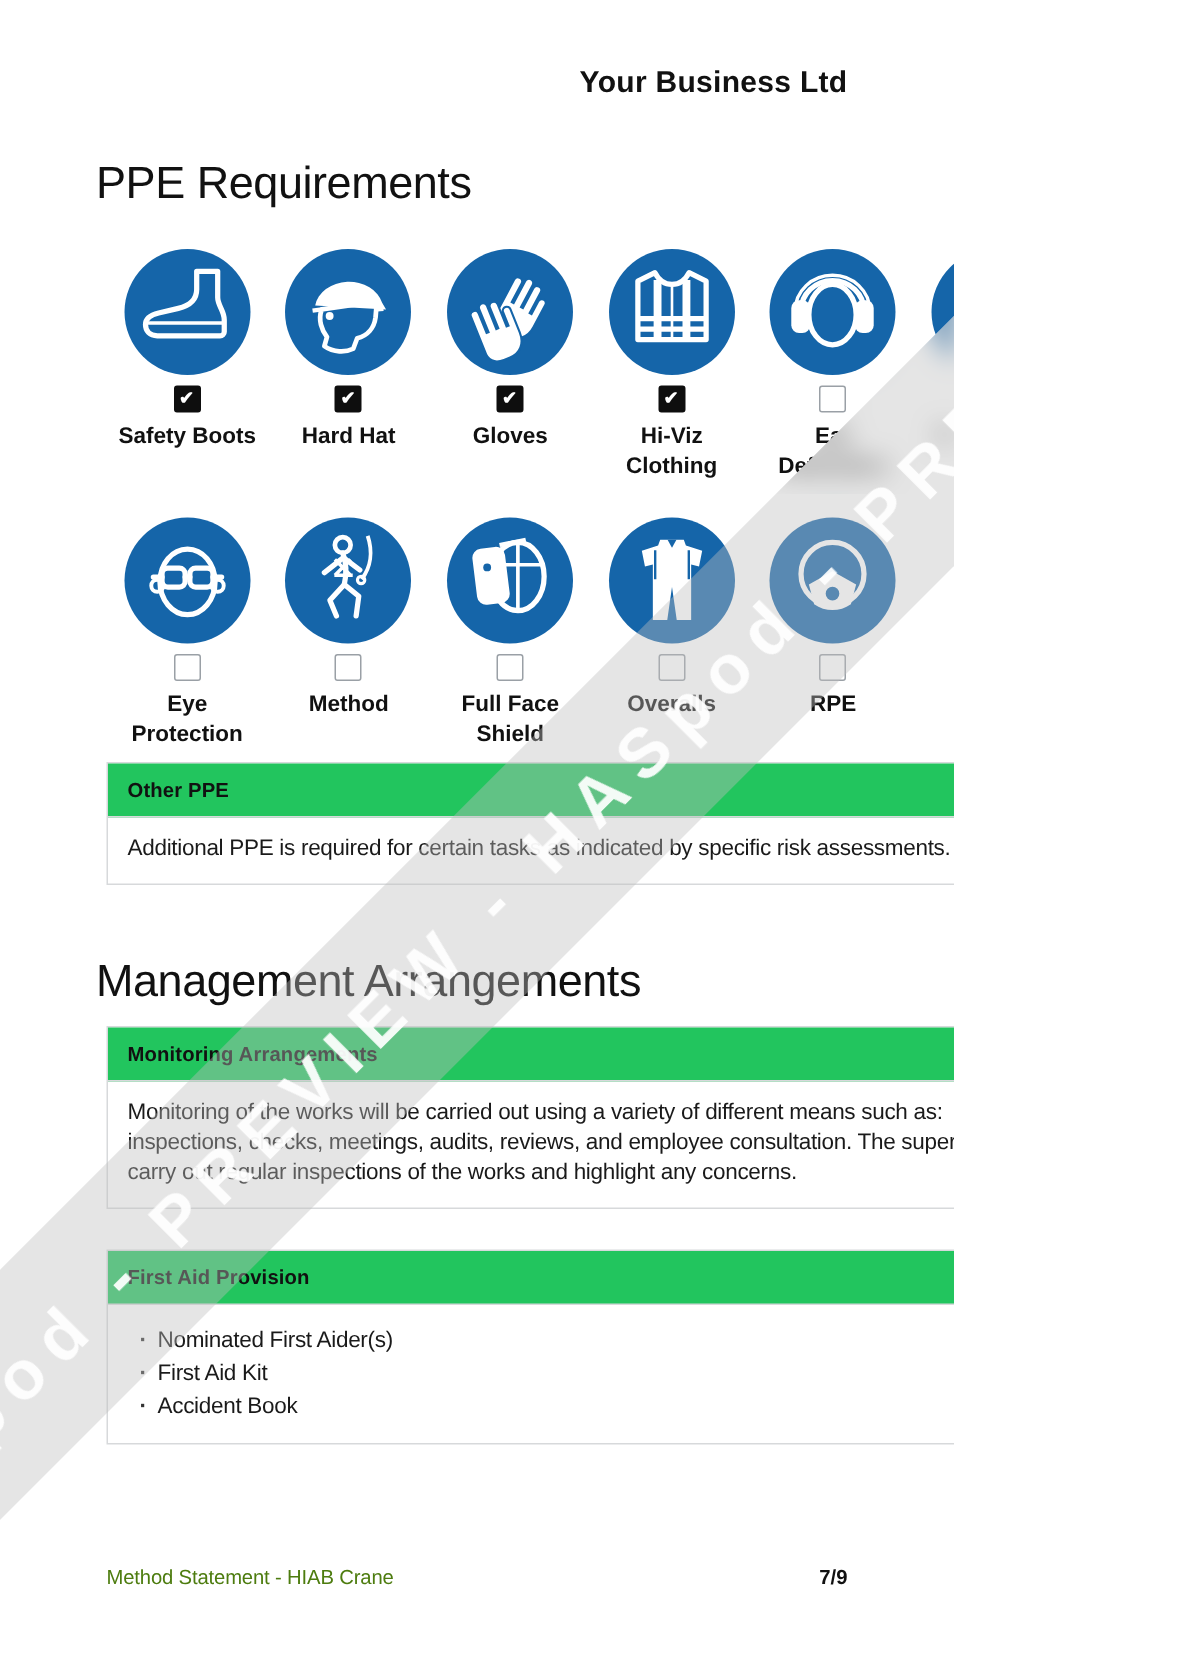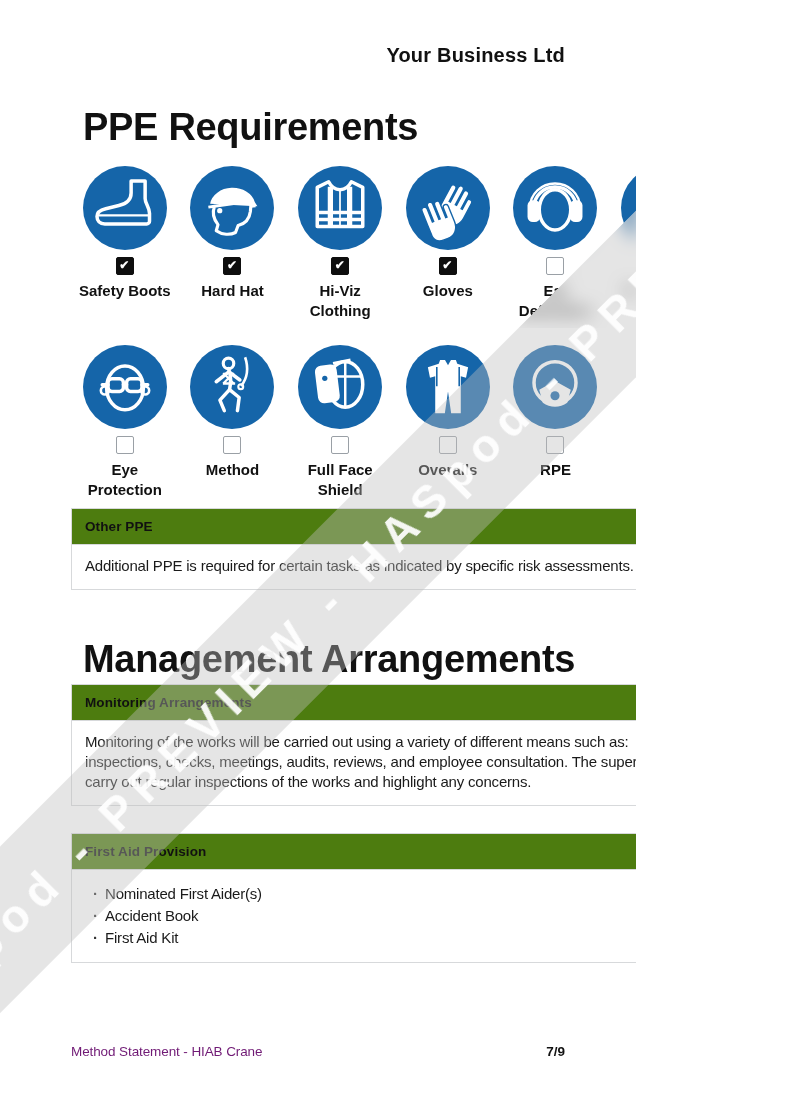--- a/index.html
+++ b/index.html
@@ -1,19 +1,19 @@
 <!DOCTYPE html>
 <html><head>
 <meta charset="utf-8">
 <style>
   html,body{margin:0;padding:0;background:#fff;}
   .page{position:relative;width:636px;height:1114px;background:#fff;overflow:hidden;
         font-family:"Liberation Sans",sans-serif;color:#111;}
   .company{position:absolute;top:44px;right:71px;font-size:20px;font-weight:800;letter-spacing:.2px;}
-  .section-title{position:absolute;left:83px;font-size:38px;font-weight:700;letter-spacing:-.3px;}
+  .section-title{position:absolute;left:64px;font-size:30px;font-weight:400;letter-spacing:-.3px;}
   #ppe-title{top:106px;}
   #mgmt-title{top:638px;}
 
   
   .ppe-grid{position:absolute;left:71px;top:166px;width:646px;display:grid;
             grid-template-columns:repeat(6,1fr);grid-auto-rows:179px;}
   .cell{display:flex;flex-direction:column;align-items:center;}
   .circle{width:84px;height:84px;border-radius:50%;background:#1565a9;flex:0 0 auto;}
   .circle svg{display:block;width:84px;height:84px;}
   .cb{width:18px;height:18px;margin-top:7px;background:#fff;border:1.5px solid #9aa0a6;
@@ -21,29 +21,29 @@
   .cb.checked{background:#0e0e0e;border-color:#0e0e0e;}
   .cb.checked::after{content:"\2714";position:absolute;left:0;top:0;width:15px;height:15px;
       color:#fff;font-size:12px;line-height:15px;text-align:center;font-weight:700;}
   .lbl{margin-top:6px;width:92px;text-align:center;font-size:15px;font-weight:800;line-height:20px;}
 
   
   .box{position:absolute;left:71px;width:646px;border:1px solid #d7d9db;background:#fff;box-sizing:border-box;}
   #other-ppe-box{top:508px;}
   #monitoring-box{top:684px;}
   #firstaid-box{top:833px;}
-  .box-h{background:#4d7c0f;border-bottom:1px solid #d7d9db;padding:10px 13px;
+  .box-h{background:#22c55e;border-bottom:1px solid #d7d9db;padding:10px 13px;
          font-size:13.5px;font-weight:800;letter-spacing:.1px;}
   .box-b{padding:11px 13px 13px;font-size:15px;line-height:20px;letter-spacing:-.2px;color:#1a1a1a;}
   .box-b ul{margin:2px 0 0;padding:0 0 0 8px;list-style:none;}
   .box-b li{line-height:22px;padding-left:12px;position:relative;}
   .box-b li::before{content:"\00B7";position:absolute;left:0;top:0;color:#333;font-weight:700;}
 
   
-  .footer-left{position:absolute;left:71px;top:1044px;font-size:13.5px;color:#701a75;letter-spacing:-.1px;}
+  .footer-left{position:absolute;left:71px;top:1044px;font-size:13.5px;color:#4d7c0f;letter-spacing:-.1px;}
   .footer-page{position:absolute;right:71px;top:1044px;font-size:13.5px;font-weight:800;}
 
   
   .watermark{position:absolute;left:394px;top:536px;width:1520px;height:118px;
       transform:translate(-50%,-50%) rotate(-45deg);
       background:rgba(190,190,190,0.40);
       -webkit-backdrop-filter:blur(9px);backdrop-filter:blur(9px);
       display:flex;align-items:center;pointer-events:none;z-index:5;}
   .watermark span{white-space:nowrap;font-weight:800;font-size:46px;letter-spacing:10px;
       color:rgba(255,255,255,0.92);padding-left:42px;}
@@ -80,43 +80,43 @@
           <circle cx="17" cy="25.5" r="1.5" fill="#fff"></circle>
         </svg>
       </div>
       <div class="cb checked"></div>
       <div class="lbl">Hard Hat</div>
     </div>
 
     <div class="cell">
       <div class="circle">
         <svg viewBox="0 0 48 48">
-          <path class="st" d="M17.5 9 l-6.5 3.2 V34.5 h26 V12.2 L30.5 9 c-1.5 3-3.5 4.5-6.5 4.5 s-5-1.5-6.5-4.5z"></path>
-          <path d="M18.5 11.8 V34.5 M29.5 11.8 V34.5" stroke="#fff" stroke-width="3" fill="none"></path>
-          <path d="M11 26.5 H37 M11 30.5 H37" stroke="#fff" stroke-width="2" fill="none"></path>
-          <path d="M24 13.8 V34.5" stroke="#fff" stroke-width="1" fill="none"></path>
-        </svg>
-      </div>
-      <div class="cb checked"></div>
-      <div class="lbl">Hi-Viz Clothing</div>
-    </div>
-
-    <div class="cell">
-      <div class="circle">
-        <svg viewBox="0 0 48 48">
           <g transform="translate(27 9) rotate(28)">
             <path d="M0 12 v-9 a1.6 1.6 0 0 1 3.2 0 v8 h0.8 v-9.5 a1.6 1.6 0 0 1 3.2 0 v9.5 h0.8 v-8.5 a1.6 1.6 0 0 1 3.2 0 v9 h0.8 v-5.5 a1.5 1.5 0 0 1 3 0 v9.5 c0 4.5-2.8 7.5-7 7.5 h-2.5 c-4 0-5.8-2.3-5.5-6z" fill="#fff" stroke="#1565a9" stroke-width="0.8"></path>
           </g>
           <g transform="translate(8 23) rotate(-22)">
             <path d="M0 12 v-9 a1.6 1.6 0 0 1 3.2 0 v8 h0.8 v-9.5 a1.6 1.6 0 0 1 3.2 0 v9.5 h0.8 v-8.5 a1.6 1.6 0 0 1 3.2 0 v9 h0.8 v-5.5 a1.5 1.5 0 0 1 3 0 v9.5 c0 4.5-2.8 7.5-7 7.5 h-2.5 c-4 0-5.8-2.3-5.5-6z" fill="#fff" stroke="#1565a9" stroke-width="0.8"></path>
           </g>
         </svg>
       </div>
       <div class="cb checked"></div>
       <div class="lbl">Gloves</div>
+    </div>
+
+    <div class="cell">
+      <div class="circle">
+        <svg viewBox="0 0 48 48">
+          <path class="st" d="M17.5 9 l-6.5 3.2 V34.5 h26 V12.2 L30.5 9 c-1.5 3-3.5 4.5-6.5 4.5 s-5-1.5-6.5-4.5z"></path>
+          <path d="M18.5 11.8 V34.5 M29.5 11.8 V34.5" stroke="#fff" stroke-width="3" fill="none"></path>
+          <path d="M11 26.5 H37 M11 30.5 H37" stroke="#fff" stroke-width="2" fill="none"></path>
+          <path d="M24 13.8 V34.5" stroke="#fff" stroke-width="1" fill="none"></path>
+        </svg>
+      </div>
+      <div class="cb checked"></div>
+      <div class="lbl">Hi-Viz Clothing</div>
     </div>
 
     <div class="cell">
       <div class="circle">
         <svg viewBox="0 0 48 48">
           <ellipse cx="24" cy="25" rx="9" ry="11.5" class="st"></ellipse>
           <path d="M12 23.5 a12 11.5 0 0 1 24 0" class="st"></path>
           <path d="M9.8 23.5 a14.2 13.5 0 0 1 28.4 0" stroke="#fff" stroke-width="1.3" fill="none"></path>
           <rect x="8.3" y="19.5" width="7.2" height="12.5" rx="3" fill="#fff"></rect>
           <rect x="32.5" y="19.5" width="7.2" height="12.5" rx="3" fill="#fff"></rect>
@@ -223,22 +223,22 @@
   <div class="box" id="monitoring-box">
     <div class="box-h">Monitoring Arrangements</div>
     <div class="box-b">Monitoring of the works will be carried out using a variety of different means such as: inspections, checks, meetings, audits, reviews, and employee consultation. The supervisor will carry out regular inspections of the works and highlight any concerns.</div>
   </div>
 
   <div class="box" id="firstaid-box">
     <div class="box-h">First Aid Provision</div>
     <div class="box-b">
       <ul>
         <li>Nominated First Aider(s)</li>
+        <li>First Aid Kit</li>
         <li>Accident Book</li>
-        <li>First Aid Kit</li>
       </ul>
     </div>
   </div>
 
   <div class="footer-left">Method Statement - HIAB Crane</div>
   <div class="footer-page">7/9</div>
 
   <div class="watermark">
     <span>HASpod - PREVIEW - HASpod - PREVIEW - HA</span>
   </div>

